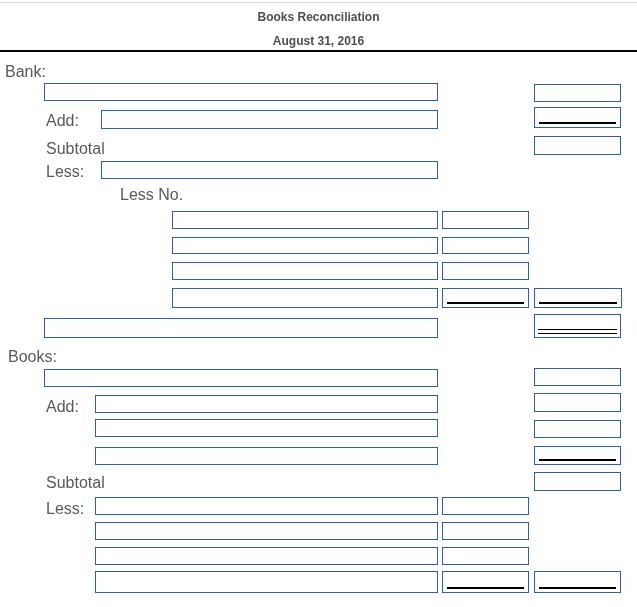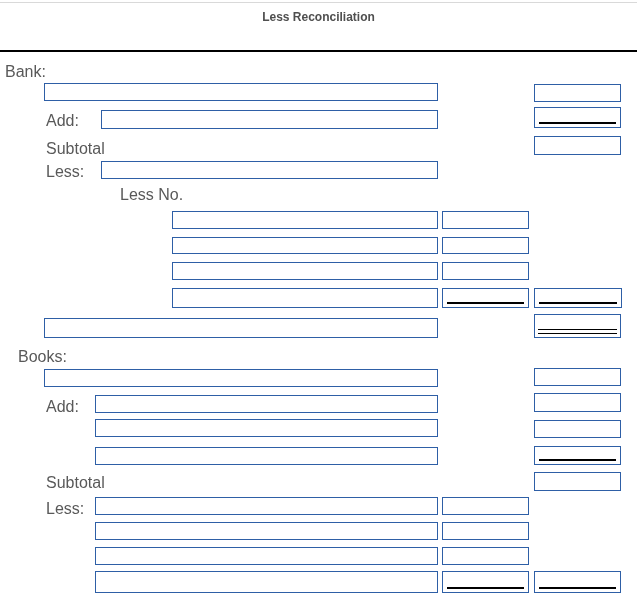--- a/index.html
+++ b/index.html
@@ -28,21 +28,22 @@
     position:absolute; left:3px; right:3px; bottom:3px; height:5px;
     border-top:1.5px solid #000000; border-bottom:1.5px solid #000000; box-sizing:border-box; pointer-events:none;
   }
 </style>
 </head>
 <body>
 
 <div class="page">
 
   <div class="toprule"></div>
-  <div class="title" style="top:10px;">Less Reconciliation</div>
+  <div class="title" style="top:10px;">Books Reconciliation</div>
+  <div class="title" style="top:34px;">August 31, 2016</div>
   <div class="headrule"></div>
 
   <div class="lbl" style="left:5px; top:63px;">Bank:</div>
 
   <input class="box" style="left: 44px; top: 83px; width: 394px; height: 18px;" value="">
   <input class="box" style="left: 534px; top: 84px; width: 87px; height: 18px;" value="">
 
   <div class="lbl" style="left:46px; top:112px;">Add:</div>
   <input class="box" style="left: 101px; top: 110px; width: 337px; height: 19px;" value="">
   <div class="boxwrap" style="left:534px; top:107px; width:87px; height:21px;">
@@ -76,21 +77,21 @@
     <input class="inner" value="" style="">
     <div class="uline"></div>
   </div>
 
   <input class="box" style="left: 44px; top: 318px; width: 394px; height: 20px;" value="">
   <div class="boxwrap" style="left:534px; top:314px; width:87px; height:24px;">
     <input class="inner" value="" style="">
     <div class="dline"></div>
   </div>
 
-  <div class="lbl" style="left:18px; top:348px;">Books:</div>
+  <div class="lbl" style="left:8px; top:348px;">Books:</div>
 
   <input class="box" style="left: 44px; top: 369px; width: 394px; height: 18px;" value="">
   <input class="box" style="left: 534px; top: 368px; width: 87px; height: 18px;" value="">
 
   <div class="lbl" style="left:46px; top:398px;">Add:</div>
   <input class="box" style="left: 95px; top: 395px; width: 343px; height: 18px;" value="">
   <input class="box" style="left: 534px; top: 393px; width: 87px; height: 19px;" value="">
 
   <input class="box" style="left: 95px; top: 419px; width: 343px; height: 18px;" value="">
   <input class="box" style="left: 534px; top: 420px; width: 87px; height: 18px;" value="">

